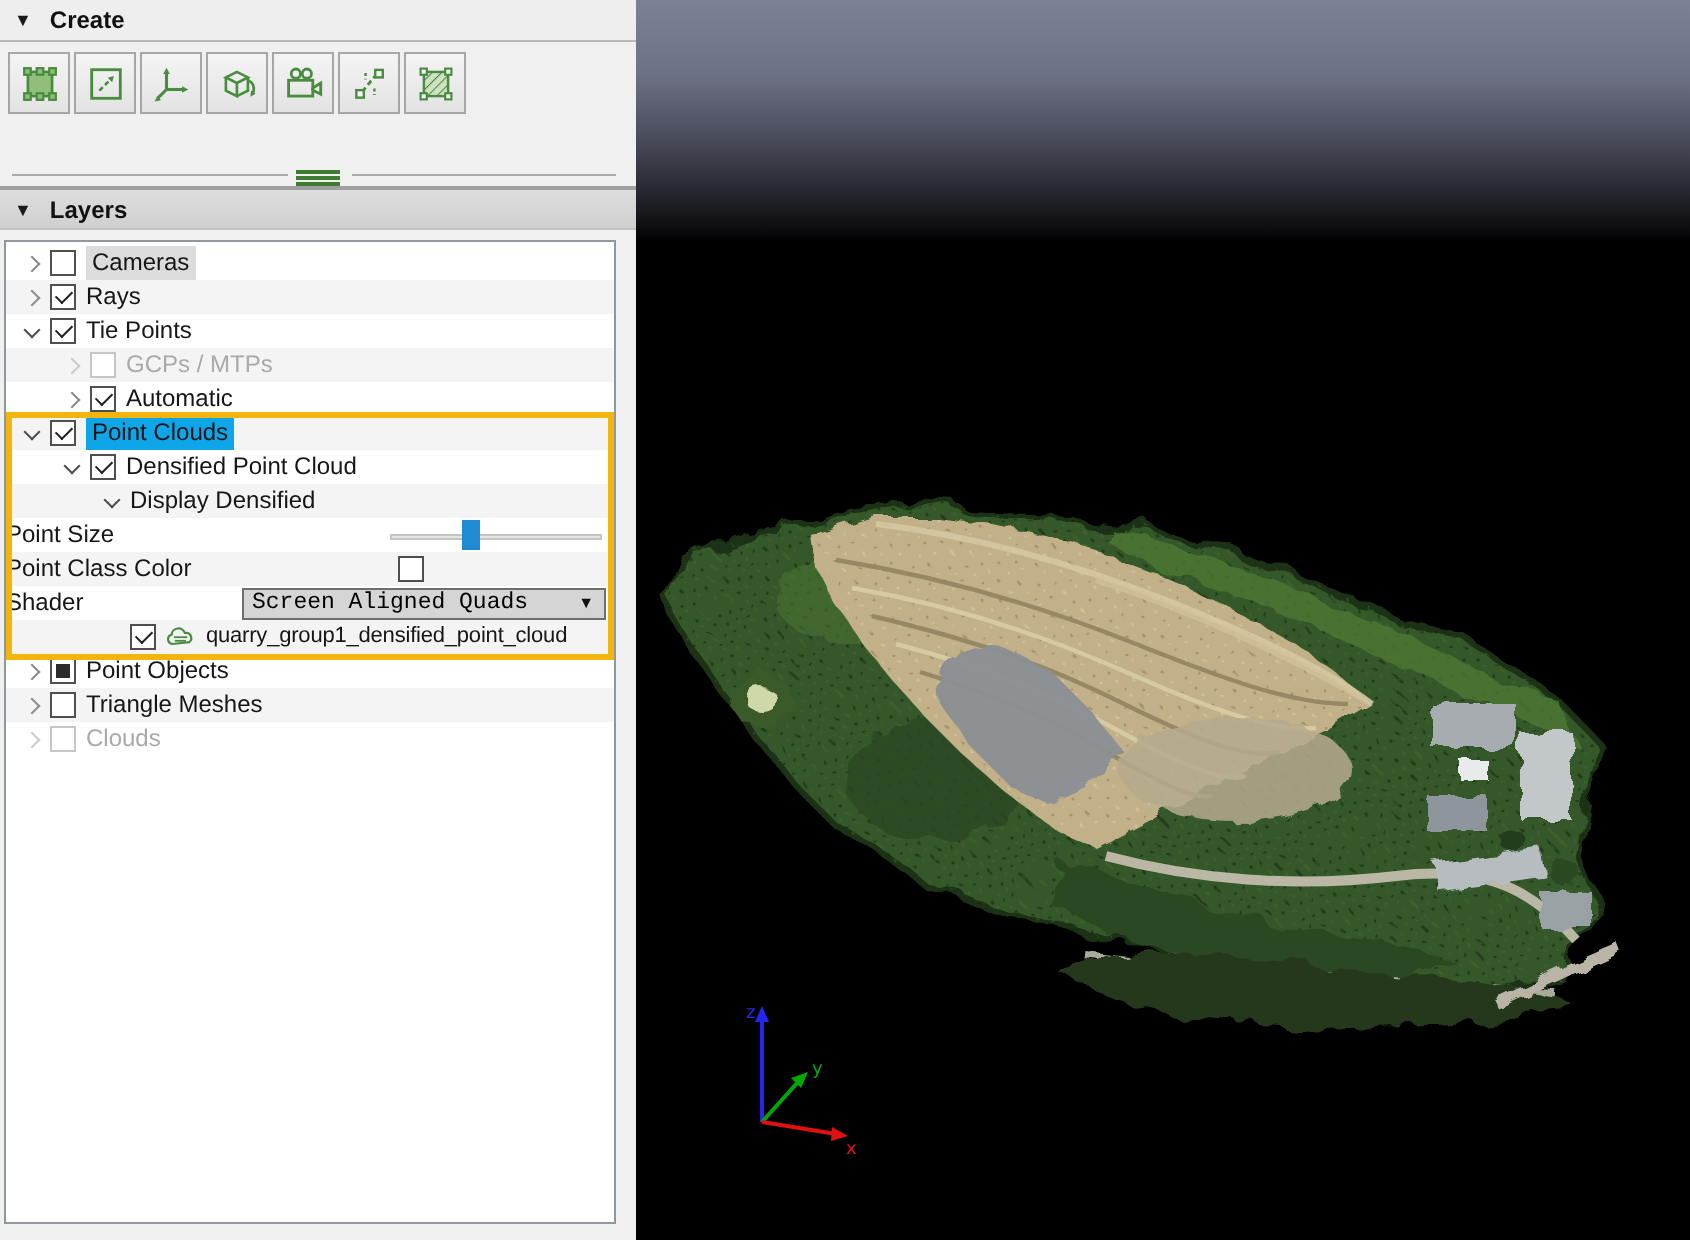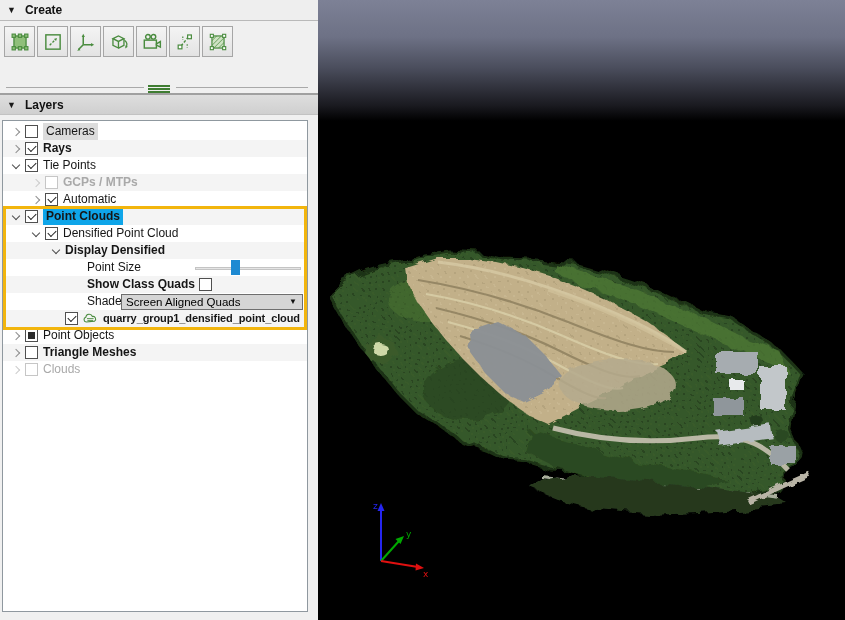--- a/index.html
+++ b/index.html
@@ -25,47 +25,47 @@
   .splitter { position:absolute; top:83px; left:0; width:318px; height:9px; }
   .split-line { position:absolute; top:4px; border-top:1px solid #a9a9a9; }
   .split-line.l { left:6px; width:138px; }
   .split-line.r { left:176px; right:10px; }
   .grip { position:absolute; left:148px; top:2px; width:22px; }
   .grip div { height:2px; background:#3f7d32; margin-bottom:1px; }
 
   .tree { position:absolute; top:120px; left:2px; width:306px; height:492px;
     background:#fff; border:1px solid #8f989f; padding-top:2px; }
   .row { position:relative; height:17px; display:flex; align-items:center; width:100%; }
-  .row.odd { background:#f4f4f4;font-weight:bold; }
+  .row.odd { background:#f4f4f4; }
   .exp { position:relative; width:16px; height:16px; flex:0 0 16px; }
   .exp::after { content:""; position:absolute; top:5px; left:4px; width:5px; height:5px;
     border-top:1.6px solid #8e8e8e; border-right:1.6px solid #8e8e8e; transform:rotate(45deg); }
   .exp.open::after { border-color:#4d4d4d; transform:rotate(135deg); top:4px; }
   .exp.dis::after { border-color:#cccccc; }
   .cb { position:relative; width:13px; height:13px; flex:0 0 13px; margin-right:5px;
     border:1px solid #4f4f4f; background:#fff; }
   .cb.checked::after { content:""; position:absolute; left:1.5px; top:1.5px; width:7px; height:4px;
     border-left:1.7px solid #222; border-bottom:1.7px solid #222; transform:rotate(-45deg); }
   .cb.partial::after { content:""; position:absolute; left:2px; top:2px; right:2px; bottom:2px; background:#2b2b2b; }
   .cb.dis { border-color:#c6c6c6; }
   .lbl { font-size:12px; line-height:17px; color:#161616; white-space:nowrap; }
   .lbl.dim { color:#a9a9a9; }
   .lbl.sel { background:#0ea5e9; padding:0 3px; }
   .lbl.hov { background:#dcdcdc; padding:0 3px; }
   .i0 { padding-left:6px; } .i1 { padding-left:26px; } .i2 { padding-left:46px; }
-  .p3 { padding-left:84px; } .pq { padding-left:62px; }
+  .p3 { } .pq { padding-left:62px; }
 
   .slider { position:absolute; left:192px; right:6px; top:0; height:17px; }
   .slider .track { position:absolute; top:8px; left:0; right:0; height:3px;
     background:#e4e4e4; border:1px solid #c4c4c4; }
   .slider .handle { position:absolute; top:1px; width:9px; height:15px; background:#1e8ad2; }
 
   .combo { position:absolute; left:118px; right:4px; top:0.5px; height:16px;
     background:#d5d5d5; border:1px solid #6e6e6e; display:flex; align-items:center; }
-  .combo-text { flex:1; font-size:11.5px; padding-left:4px; color:#000; white-space:nowrap; overflow:hidden; }
+  .combo-text { flex:1; font-size:11.5px; padding-left:4px; color:#000; white-space:nowrap; overflow:hidden;font-family:Liberation Mono, monospace; }
   .combo-arrow { font-size:8px; color:#111; padding:0 5px; }
 
   .cloud-ic { flex:0 0 16px; margin-right:4px; display:flex; align-items:center; }
   .q-lbl { font-size:11px; letter-spacing:-0.1px; }
 
   .hl-box { position:absolute; left:0; top:85px; width:304px; height:124px;
     border:3px solid #f2b50d; pointer-events:none; z-index:5; }
 
   
   .viewport { position:absolute; left:318px; top:0; width:527px; height:620px;
@@ -226,21 +226,21 @@
         <span class="lbl">Display Densified</span>
       </div>
       <div class="row">
         <span class="lbl p3">Point Size</span>
         <div class="slider">
           <div class="track"></div>
           <div class="handle" style="left:36px"></div>
         </div>
       </div>
       <div class="row odd">
-        <span class="lbl p3">Show Class Quads</span>
+        <span class="lbl p3">Point Class Color</span>
         <span class="cb" style="position:absolute;left:196px;top:2px;"></span>
       </div>
       <div class="row">
         <span class="lbl p3">Shader</span>
         <div class="combo">
           <span class="combo-text">Screen Aligned Quads</span>
           <span class="combo-arrow">▼</span>
         </div>
       </div>
       <div class="row pq odd">

